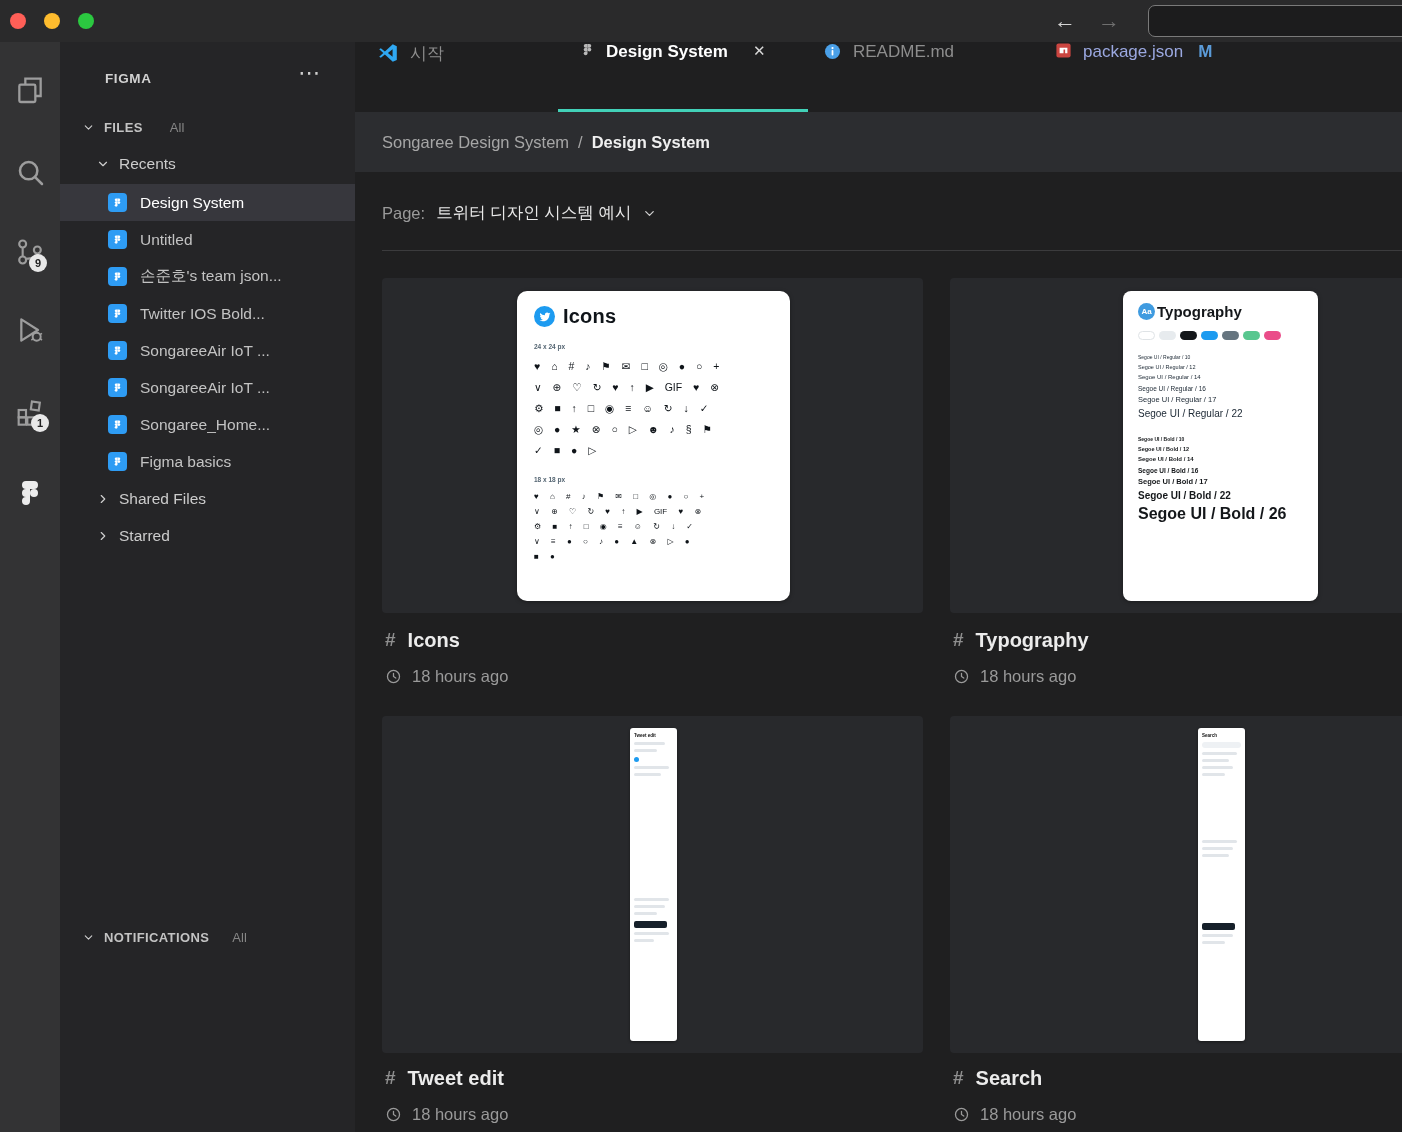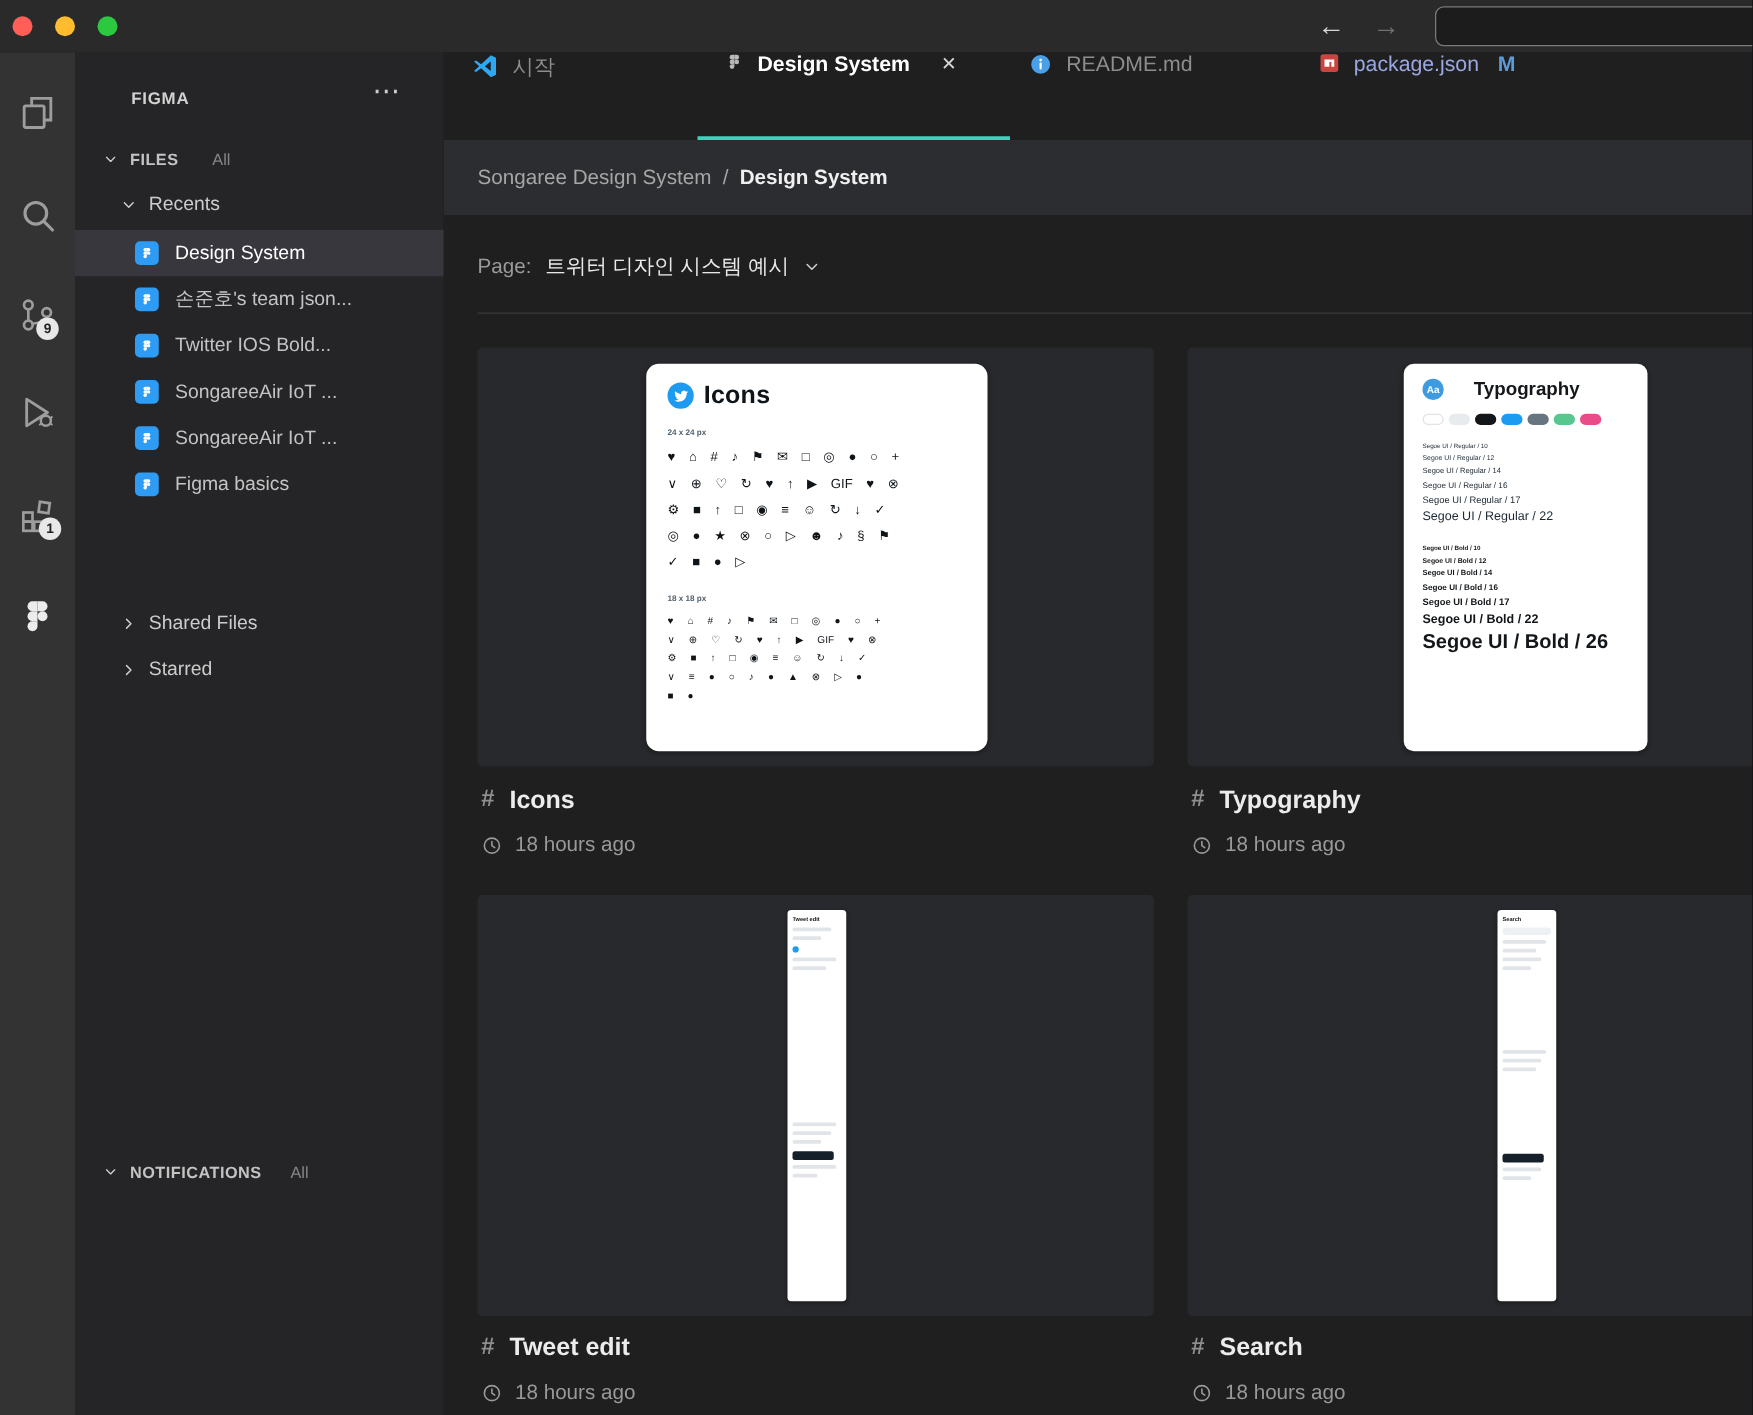--- a/index.html
+++ b/index.html
@@ -98,21 +98,21 @@
   .ip-title{font-size:20px;font-weight:800;letter-spacing:.2px}
   .ip-size{font-size:6.5px;font-weight:700;color:#536471;margin-top:15px}
   .glyphs{margin-top:6px;color:#0f1419}
   .glyph-row{white-space:nowrap;overflow:hidden}
   .glyphs-24 .glyph-row{font-size:10.5px;line-height:21px;word-spacing:8px}
   .glyphs-18 .glyph-row{font-size:8px;line-height:15px;word-spacing:9px}
 
   
   .typo-panel{position:absolute;left:173px;top:13px;width:195px;height:310px;background:#ffffff;border-radius:8px;
               padding:12px 15px;box-sizing:border-box;color:#14171a;box-shadow:0 1px 4px rgba(0,0,0,.35)}
-  .tp-head{display:flex;align-items:flex-start;gap:24px}
+  .tp-head{display:flex;align-items:flex-start;gap:2px}
   .tp-logo{width:17px;height:17px;border-radius:50%;background:#3f9be0;color:#fff;font-size:8px;font-weight:700;
            display:flex;align-items:center;justify-content:center;flex:none}
   .tp-title{font-size:15px;font-weight:800}
   .swatches{display:flex;gap:4px;margin-top:11px}
   .pill{width:17px;height:9px;border-radius:5px;flex:none}
   .pill.i0{border:1px solid #dfe3e6;box-sizing:border-box}
   .typo{margin-top:13px}
   .typo-line{white-space:nowrap;color:#1b2733}
   .typo-bold .typo-line{font-weight:700;color:#14171a}
   .typo-reg .typo-line.i0{font-size:5px;line-height:9px}
@@ -277,20 +277,28 @@
 
         <div class="side-item i0 selected">
           <span class="file-icon">
             <svg>
               <use href="#sym-figma"></use>
             </svg>
           </span>
           <span class="side-item-label">Design System</span>
         </div>
 
+        <div class="side-item i1">
+          <span class="file-icon">
+            <svg>
+              <use href="#sym-figma"></use>
+            </svg>
+          </span>
+          <span class="side-item-label">Untitled</span>
+        </div>
 
         <div class="side-item i2">
           <span class="file-icon">
             <svg>
               <use href="#sym-figma"></use>
             </svg>
           </span>
           <span class="side-item-label">손준호's team json...</span>
         </div>
 
@@ -314,20 +322,28 @@
 
         <div class="side-item i5">
           <span class="file-icon">
             <svg>
               <use href="#sym-figma"></use>
             </svg>
           </span>
           <span class="side-item-label">SongareeAir IoT ...</span>
         </div>
 
+        <div class="side-item i6">
+          <span class="file-icon">
+            <svg>
+              <use href="#sym-figma"></use>
+            </svg>
+          </span>
+          <span class="side-item-label">Songaree_Home...</span>
+        </div>
 
         <div class="side-item i7">
           <span class="file-icon">
             <svg>
               <use href="#sym-figma"></use>
             </svg>
           </span>
           <span class="side-item-label">Figma basics</span>
         </div>
 

